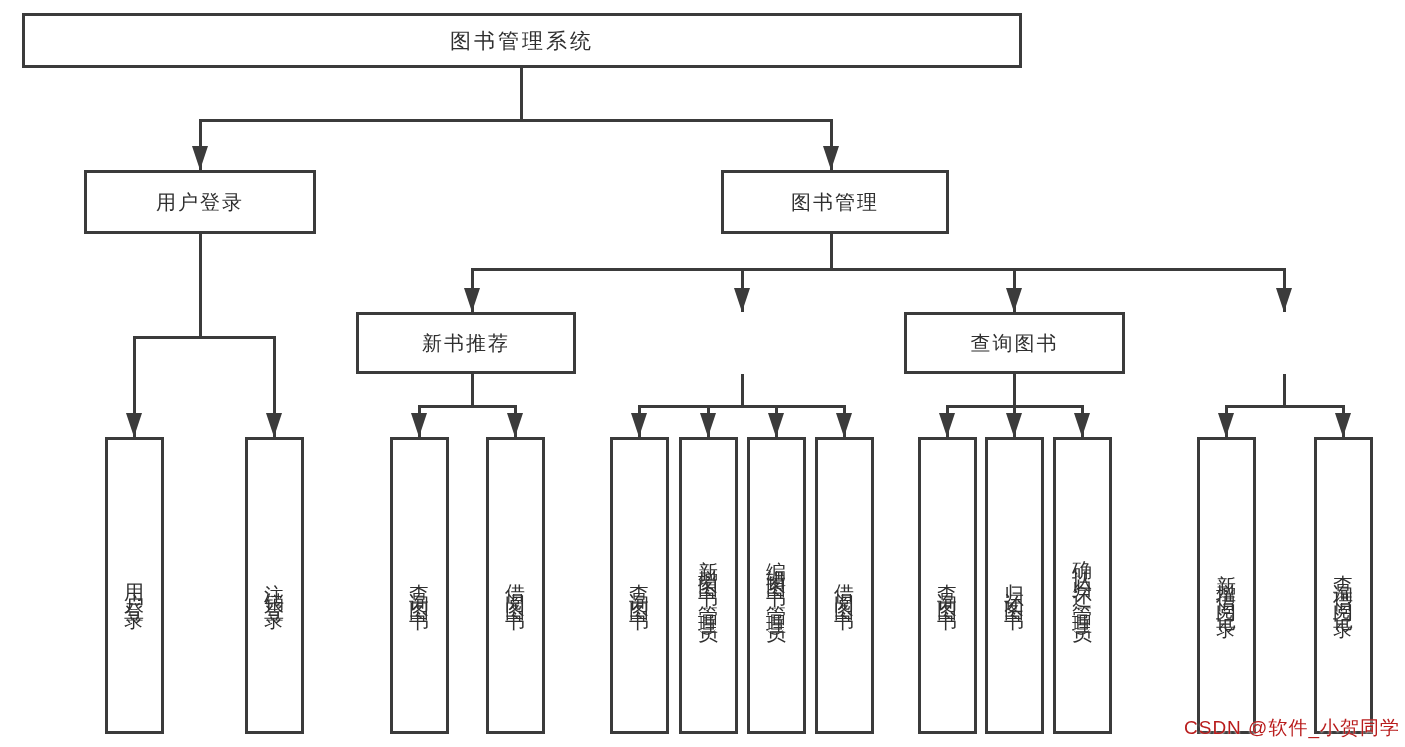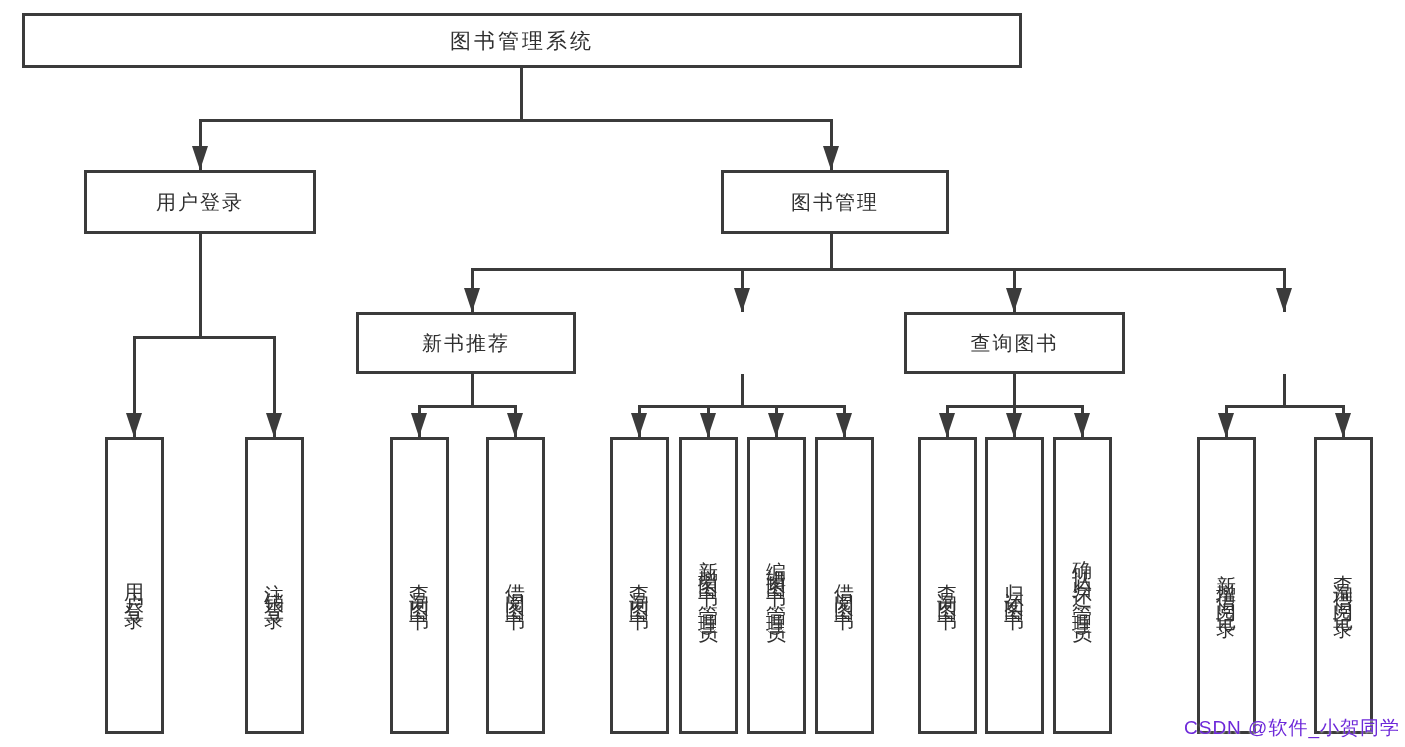--- a/index.html
+++ b/index.html
@@ -34,21 +34,21 @@
   .a{
     position:absolute;width:0;height:0;
     border-left:8px solid transparent;
     border-right:8px solid transparent;
     border-top:24px solid #3b3b3b;
   }
   .watermark{
     position:absolute;
     left:1184px;top:715px;
     font-size:19px;
-    color:#6d28d9;
+    color:#b91c1c;
     letter-spacing:1px;
     white-space:nowrap;
     text-shadow:0 1px 2px rgba(255,255,255,0.9);
     z-index:5;
   }
 </style>
 </head>
 <body>
 
 <div class="stage">

